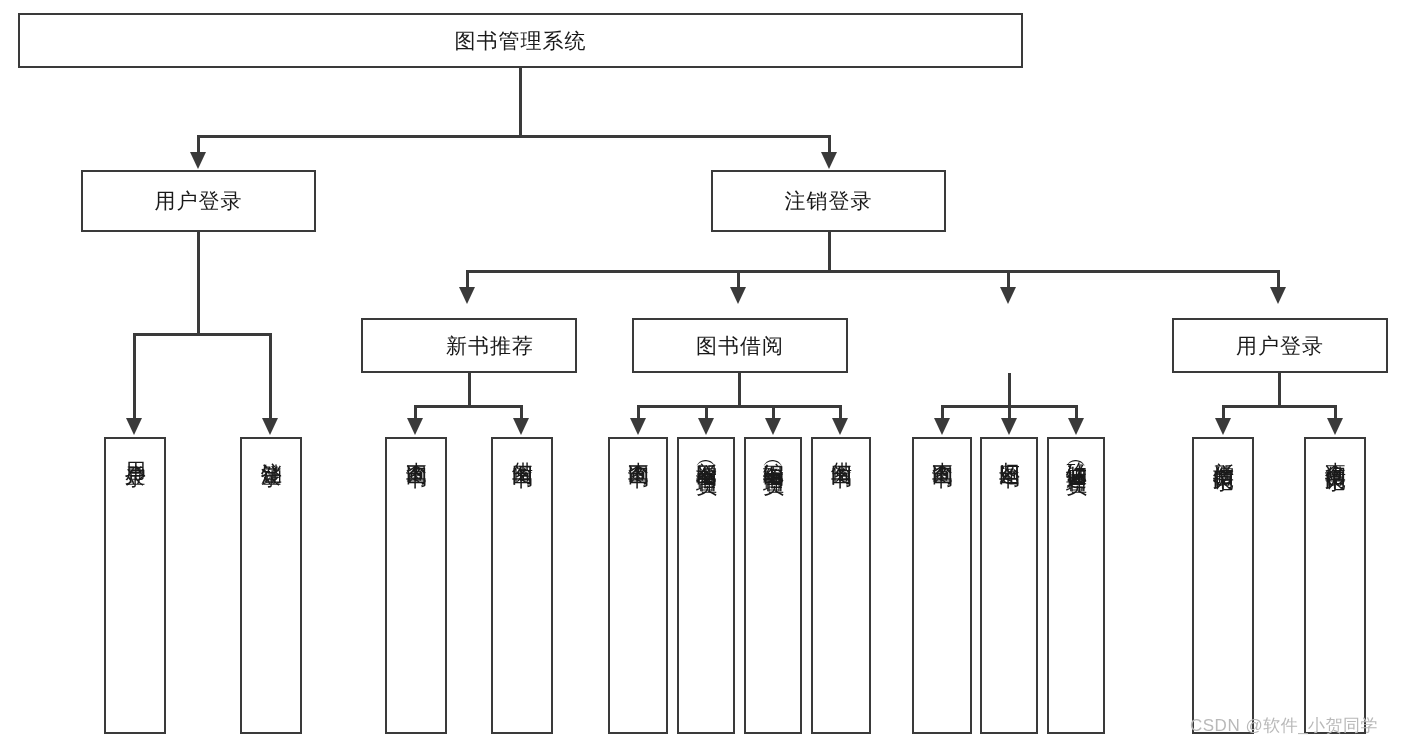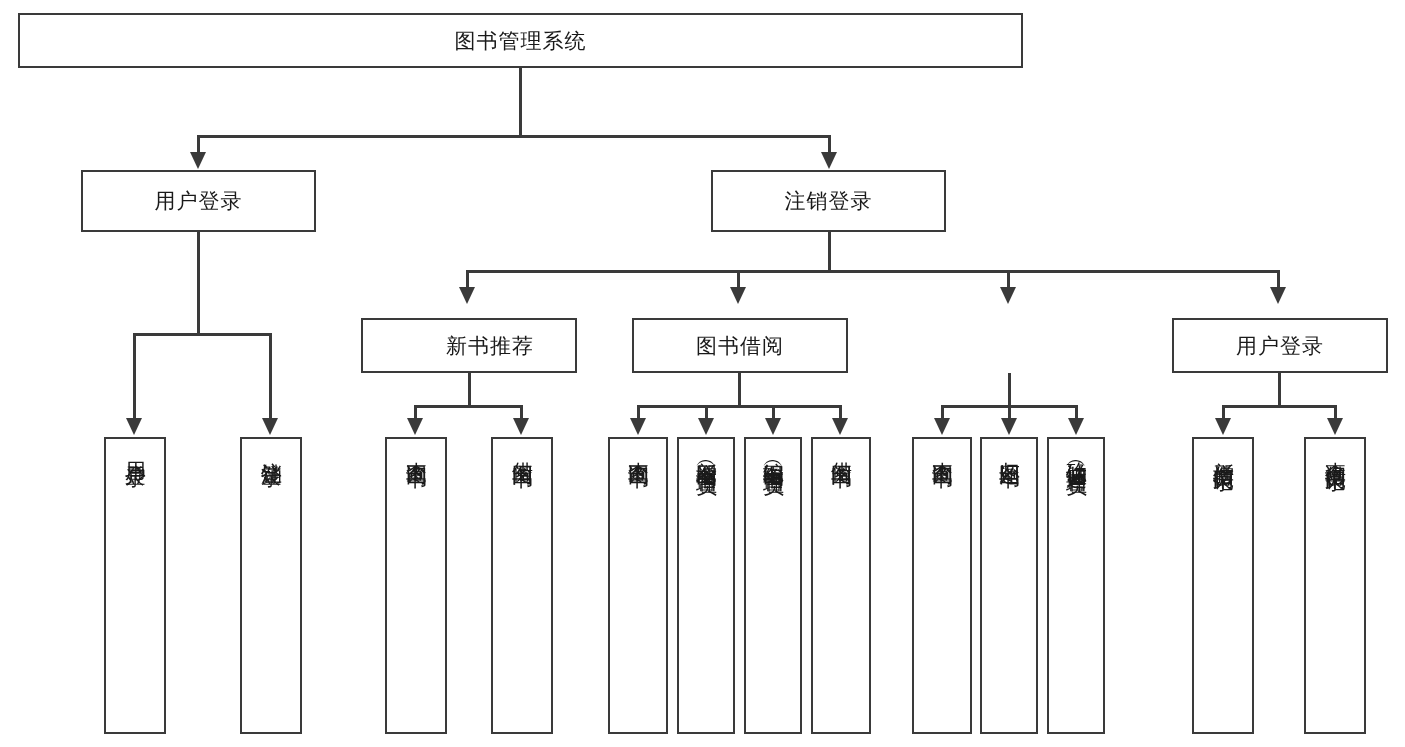--- a/index.html
+++ b/index.html
@@ -201,14 +201,15 @@
     <span class="label">确认归还（管理员）</span>
   </div>
 
   <div class="node vert" style="left:1192px; top:437px; width:62px; height:297px;">
     <span class="label">新增借阅记录</span>
   </div>
   <div class="node vert" style="left:1304px; top:437px; width:62px; height:297px;">
     <span class="label">查询借阅记录</span>
   </div>
 
+  <div class="watermark" style="left:1190px; top:714px;">CSDN @软件_小贺同学</div>
 
 </div>
 
 </body></html>

